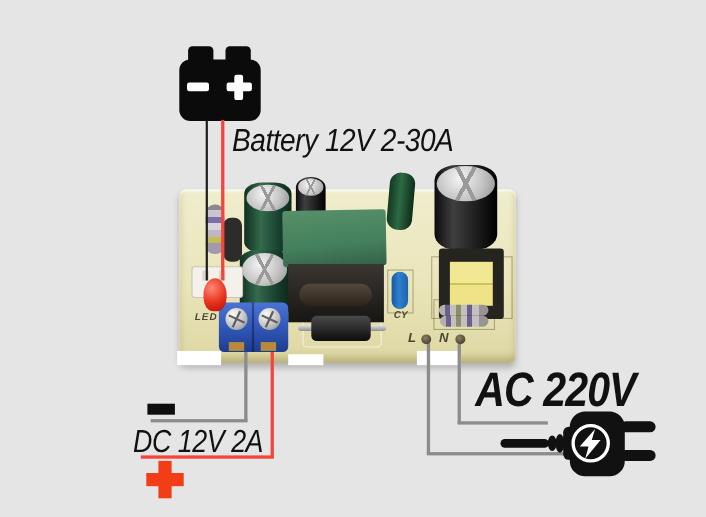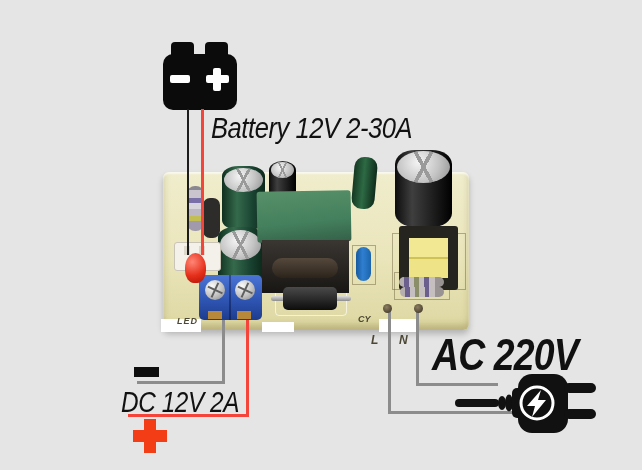--- a/index.html
+++ b/index.html
@@ -20,21 +20,21 @@
   
   .batt{background:#0b0b0b;}
   .batt-sym{background:#fff;border-radius:2px;}
   
   .pcb-base{left:163px;top:172px;width:306px;height:158px;border-radius:6px;
     background:linear-gradient(180deg,#f0edcd 0%,var(--pcb-beige,#eae5ba) 55%,#ddd7a2 100%);
     box-shadow:0 4px 6px rgba(0,0,0,.22), inset 0 2px 2px rgba(255,255,255,.7), inset 0 -5px 7px rgba(120,105,50,.35);}
   .edge-cover{background:#fff;}
   .silk{border:1px solid rgba(100,90,55,.45);}
   .silk-white{border:1px solid rgba(255,255,250,.65);}
-  .sstxt{position:absolute;color:#4c4734;font-weight:bold;margin-top:33px;}
+  .sstxt{position:absolute;color:#4c4734;font-weight:bold;}
   .pad{border-radius:50%;background:radial-gradient(circle at 40% 35%,#8d7f62,#4f4532 70%);}
   
   .cap-green{background:linear-gradient(90deg,#0f2f1f,#356a4c 35%,#194231 72%,#0d281a);border-radius:16px/10px;}
   .captop{background:radial-gradient(circle at 40% 35%,#f4f4f4,#c4c4c4 55%,#8f8f8f);border-radius:50%;position:absolute;}
   .captop::before{content:"";position:absolute;inset:0;border-radius:50%;
     background:linear-gradient(62deg,transparent 47%,#9a9a9a 47% 53%,transparent 53%),
                linear-gradient(-62deg,transparent 47%,#9a9a9a 47% 53%,transparent 53%);}
   .cap-black{background:linear-gradient(90deg,#0c0c0c,#3f3f3f 30%,#191919 72%,#000);border-radius:20px/14px;}
   .screw{position:absolute;border-radius:50%;background:radial-gradient(circle at 35% 30%,#fbfbfb,#c2c2c2 55%,#838383);}
   .screw::before,.screw::after{content:"";position:absolute;left:50%;top:50%;width:78%;height:2px;background:#5f5f5f;transform:translate(-50%,-50%) rotate(25deg);}

